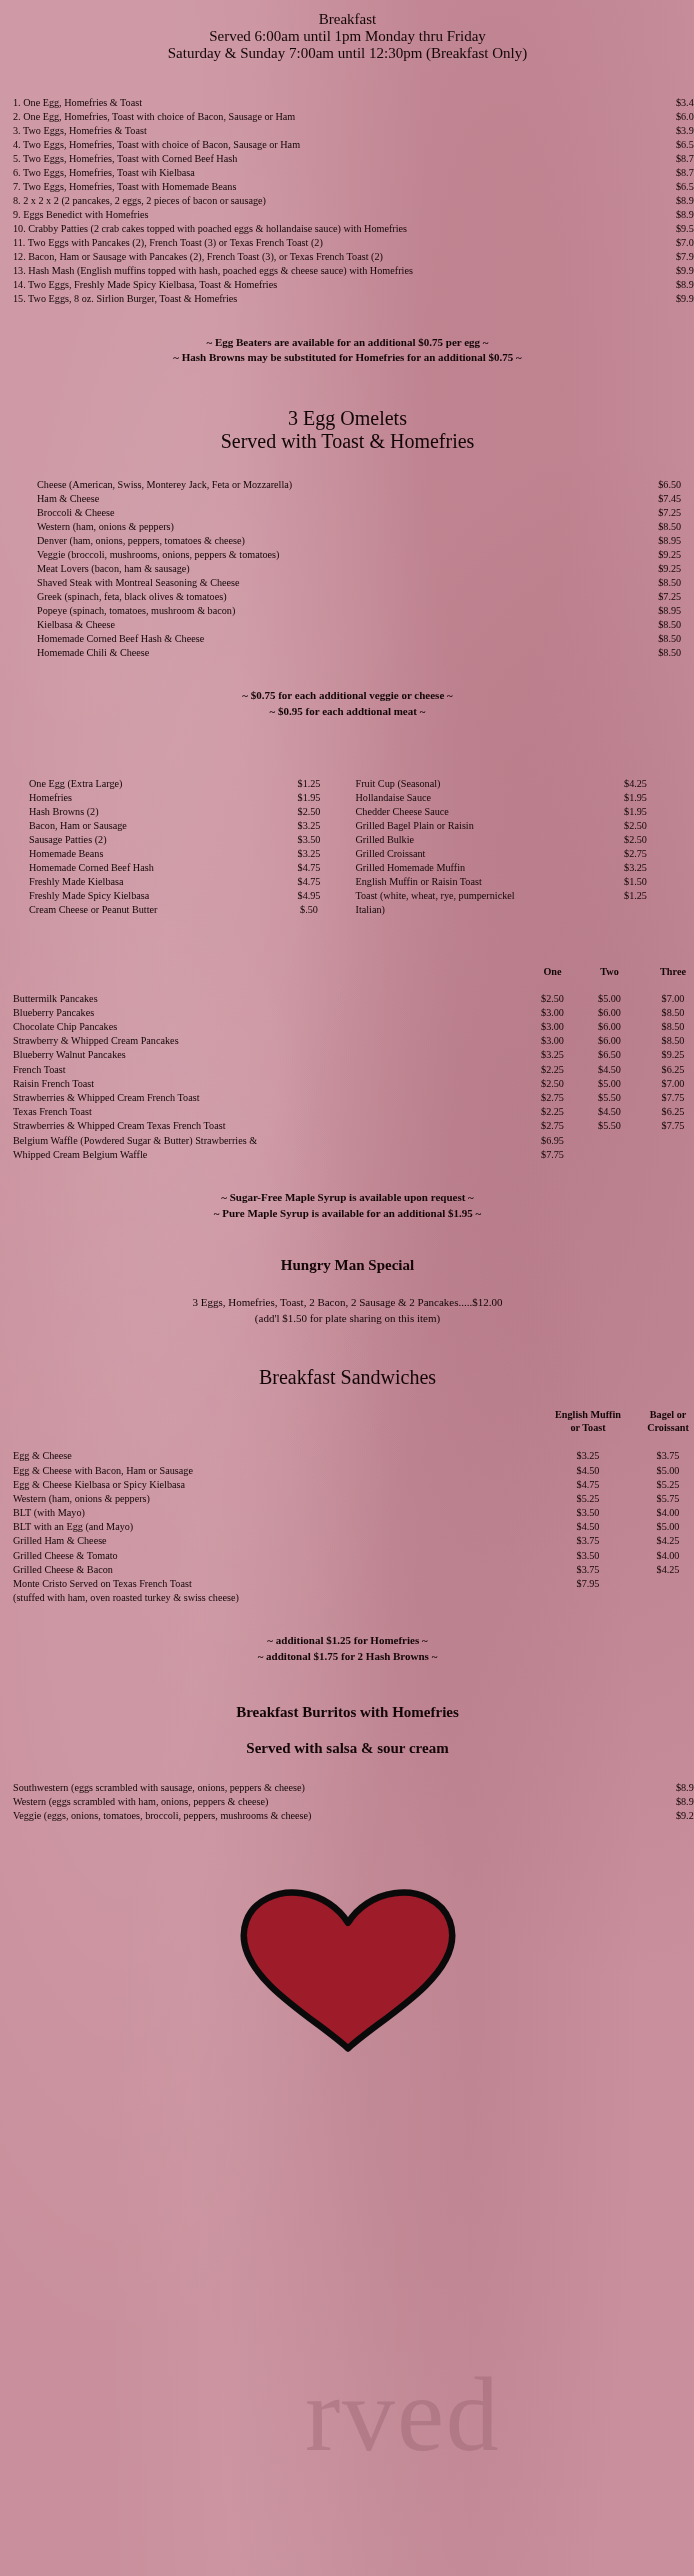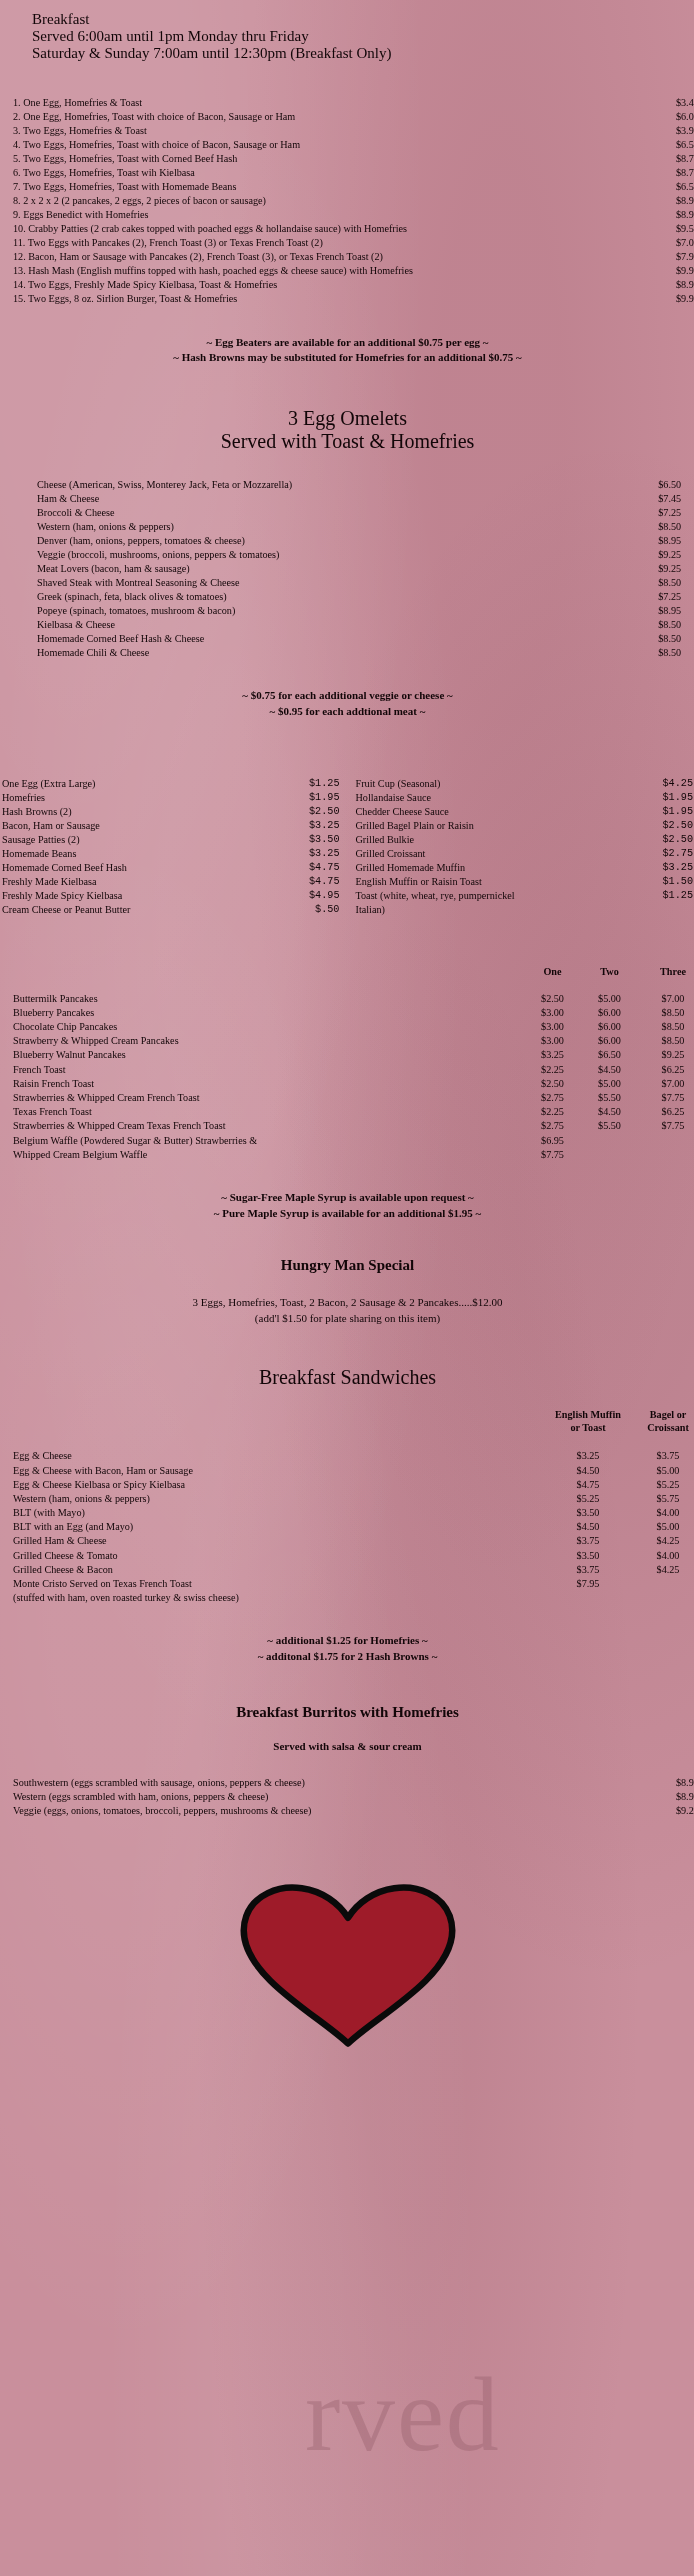--- a/index.html
+++ b/index.html
@@ -33,44 +33,44 @@
     font-family: "Liberation Serif", serif;
     font-size:106px;
     color: rgba(150,95,108,0.40);
     letter-spacing:1.8px;
     z-index:0;
     pointer-events:none;
     white-space:nowrap;
   }
   .page { position:relative; z-index:2; padding:0; }
 
-  .hdr { text-align:left;margin-left:32px; }
+  .hdr { text-align:center; }
   .hdr .l { display:block; }
 
   .t-main { font-size:15px; }
   .t-sec  { font-size:20px; text-align:center; }
   .t-sec-b{ font-size:15px; text-align:center; font-weight:bold; }
   .note   { text-align:center; font-weight:bold; font-size:11px; line-height:1.45; }
   .note-pl{ text-align:center; font-size:11px; line-height:1.45; font-weight:normal;}
 
   .list { width:100%; border-collapse:collapse; font-size:10.2px; }
   .list td { padding:0; line-height:1.37; vertical-align:top; }
   .list td.price { text-align:right; white-space:nowrap; }
 
   .numbered { margin:0 13px; }
   .numbered td.price { width:65px; padding-right:9.2px;}
 
   .omelets { margin:0 35px 0 37px; }
   .omelets td.price { width:83px; text-align:left; padding-left:9.2px;}
 
-  .sides-wrap{ display:flex; margin:0 2px; gap:16px; }
+  .sides-wrap{ display:flex; margin:0 29px; gap:16px; }
   .sides-col { flex:1 1 50%; }
   .sides { width:100%; border-collapse:collapse; font-size:10.2px;}
   .sides td { padding:0; line-height:1.375; }
-  .sides td.price { text-align:right; width:61px; white-space:nowrap;font-family:Liberation Mono, monospace;}
+  .sides td.price { text-align:center; width:61px; white-space:nowrap;}
 
   .three { width:100%; border-collapse:collapse; font-size:10.2px; margin:0 0 0 13px;}
   .three td, .three th { padding:0; line-height:1.39; font-size:10.2px; }
   .three th { font-weight:bold; font-size:10.2px; text-align:center; padding-bottom:13px;}
   .three td.p { text-align:center; width:57px; white-space:nowrap;}
   .three td.n { padding-right:5.5px;}
 
   .sand { width:100%; border-collapse:collapse; font-size:10.2px; margin:0 0 0 13px;}
   .sand td, .sand th { padding:0; line-height:1.39; }
   .sand th { font-weight:bold; text-align:center; font-size:10.2px; line-height:1.25; padding-bottom:15px;}
@@ -515,21 +515,21 @@
 
   <div style="height:28px"></div>
   <div class="note">
     <span class="sp">~ additional $1.25 for Homefries ~</span>
     <span class="sp">~ additonal $1.75 for 2 Hash Browns ~</span>
   </div>
 
   <div style="height:39px"></div>
   <div class="t-sec-b">Breakfast Burritos with Homefries</div>
   <div style="height:18.5px"></div>
-  <div class="t-sec-b" style="font-size:11px">Served with salsa &amp; sour cream</div>
+  <div class="t-sec-b" style="font-size:15px">Served with salsa &amp; sour cream</div>
   <div style="height:24px"></div>
   <table class="burr">
     <tbody>
         <tr>
           <td>Southwestern (eggs scrambled with sausage, onions, peppers &amp; cheese)</td>
           <td class="price">$8.95</td>
         </tr>
         <tr>
           <td>Western (eggs scrambled with ham, onions, peppers &amp; cheese)</td>
           <td class="price">$8.95</td>

